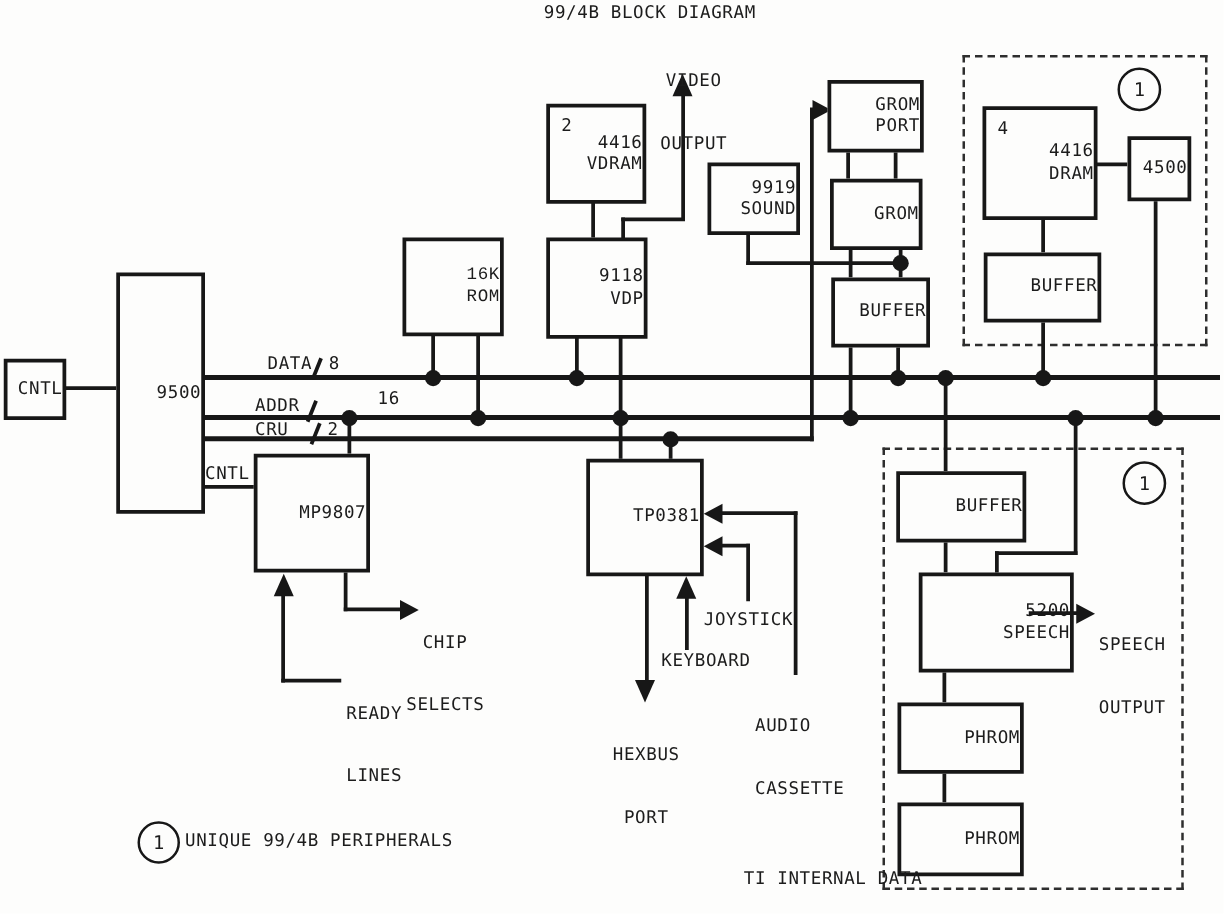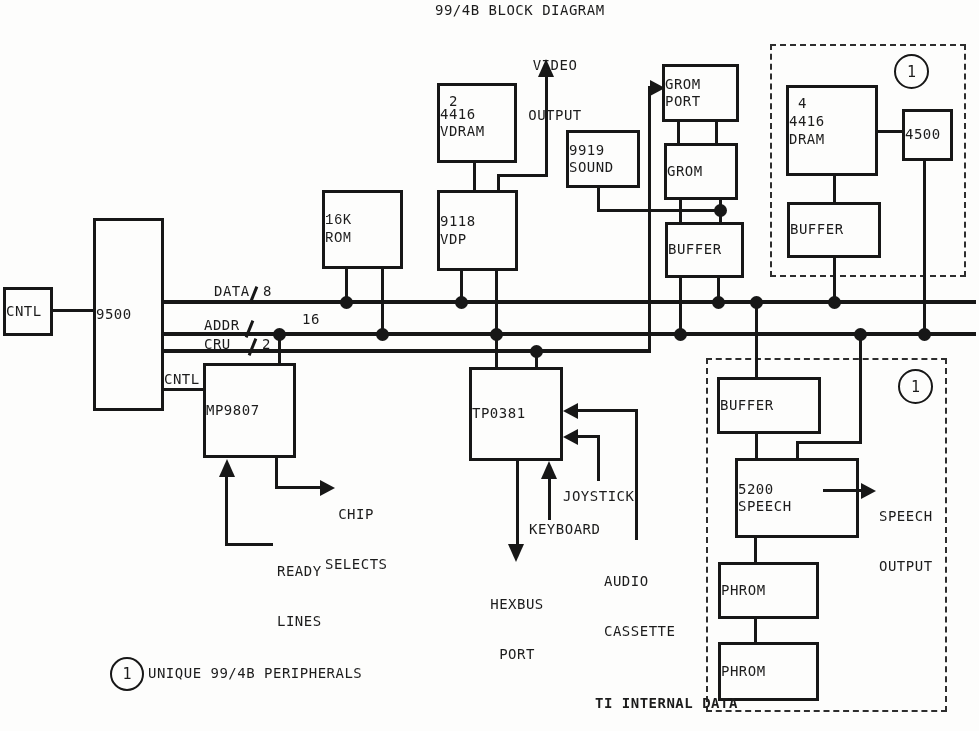--- a/index.html
+++ b/index.html
@@ -6,21 +6,21 @@
   html,body { background:#fff; }
   #stage {
     position: relative; width: 979px; height: 731px;
     background: #fdfdfc; overflow: hidden;
     font-family: "DejaVu Sans Mono", "Liberation Mono", monospace;
     color: #1c1c1c;
     padding-left: 12px;
   }
   .box {
     position: absolute; border: 3px solid #171717; background: #fdfdfc;
-    display: flex; flex-direction: column; align-items: flex-start; justify-content: center;
+    display: flex; flex-direction: column; align-items: flex-end; justify-content: center;
     font-size: 14px; line-height: 1.25; letter-spacing: 0.5px; text-align: center;
   }
   .corner { position: absolute; top: 7px; left: 9px; font-size: 14px; }
   .hl { position: absolute; background: #171717; height: 3px; }
   .vl { position: absolute; background: #171717; width: 3px; }
   .bus { height: 4px; }
   .dot { position: absolute; width: 13px; height: 13px; border-radius: 50%; background: #171717; }
   .lbl { position: absolute; font-size: 14px; line-height: 1.18; letter-spacing: 0.5px; white-space: pre; }
   .lbl.center { text-align: center; }
   .arr { position: absolute; width: 0; height: 0; }
@@ -236,15 +236,15 @@
   <div class="dot" style="left:714px; top:204px;"></div>
   <div class="dot" style="left:750px; top:296px;"></div>
   <div class="dot" style="left:828px; top:296px;"></div>
   <div class="dot" style="left:854px; top:328px;"></div>
   <div class="dot" style="left:918px; top:328px;"></div>
 
   <div class="circle" style="left:110px; top:657px; width:34px; height:34px;">
     <div>1</div>
   </div>
   <div class="lbl" style="left:148px; top:665px;">UNIQUE 99/4B PERIPHERALS</div>
-  <div class="lbl" style="left:595px; top:695px;font-weight:bold;">TI INTERNAL DATA</div>
+  <div class="lbl" style="left:595px; top:695px;">TI INTERNAL DATA</div>
 
 </div>
 
 </body></html>

